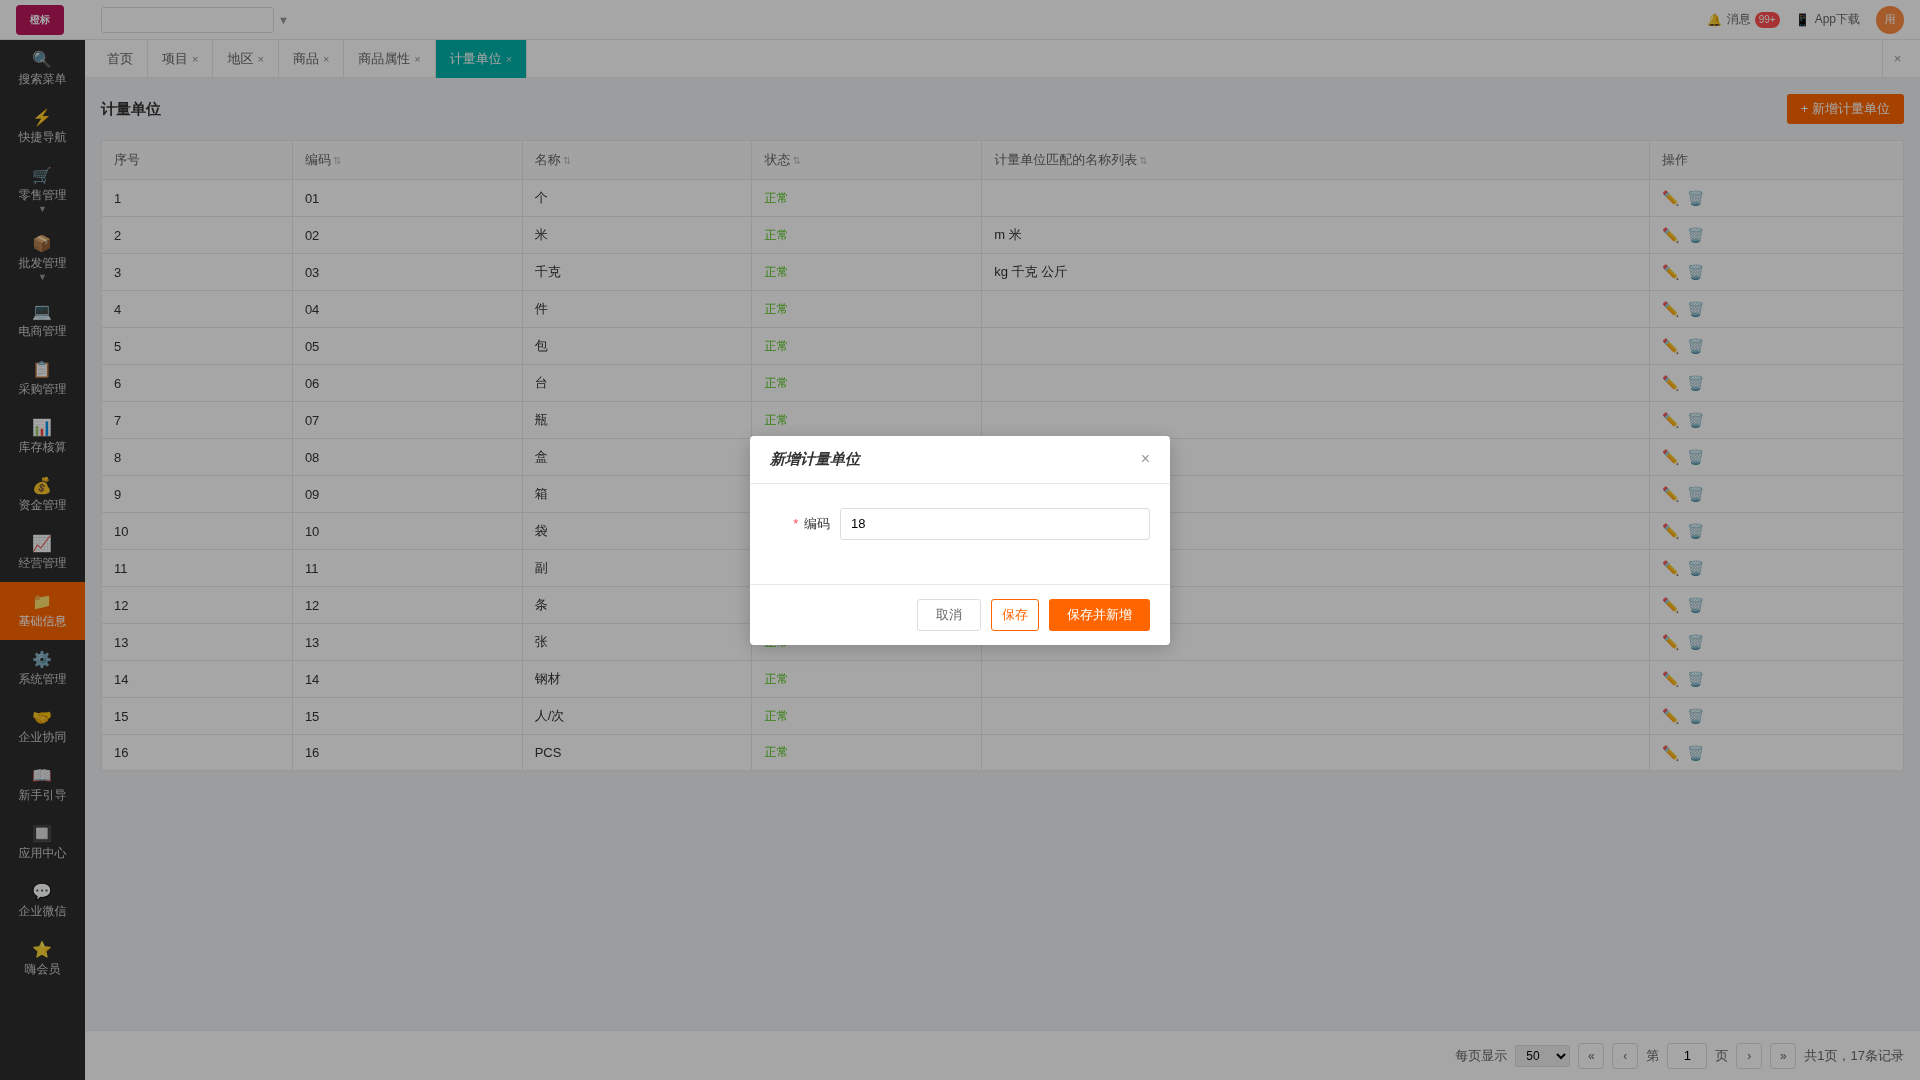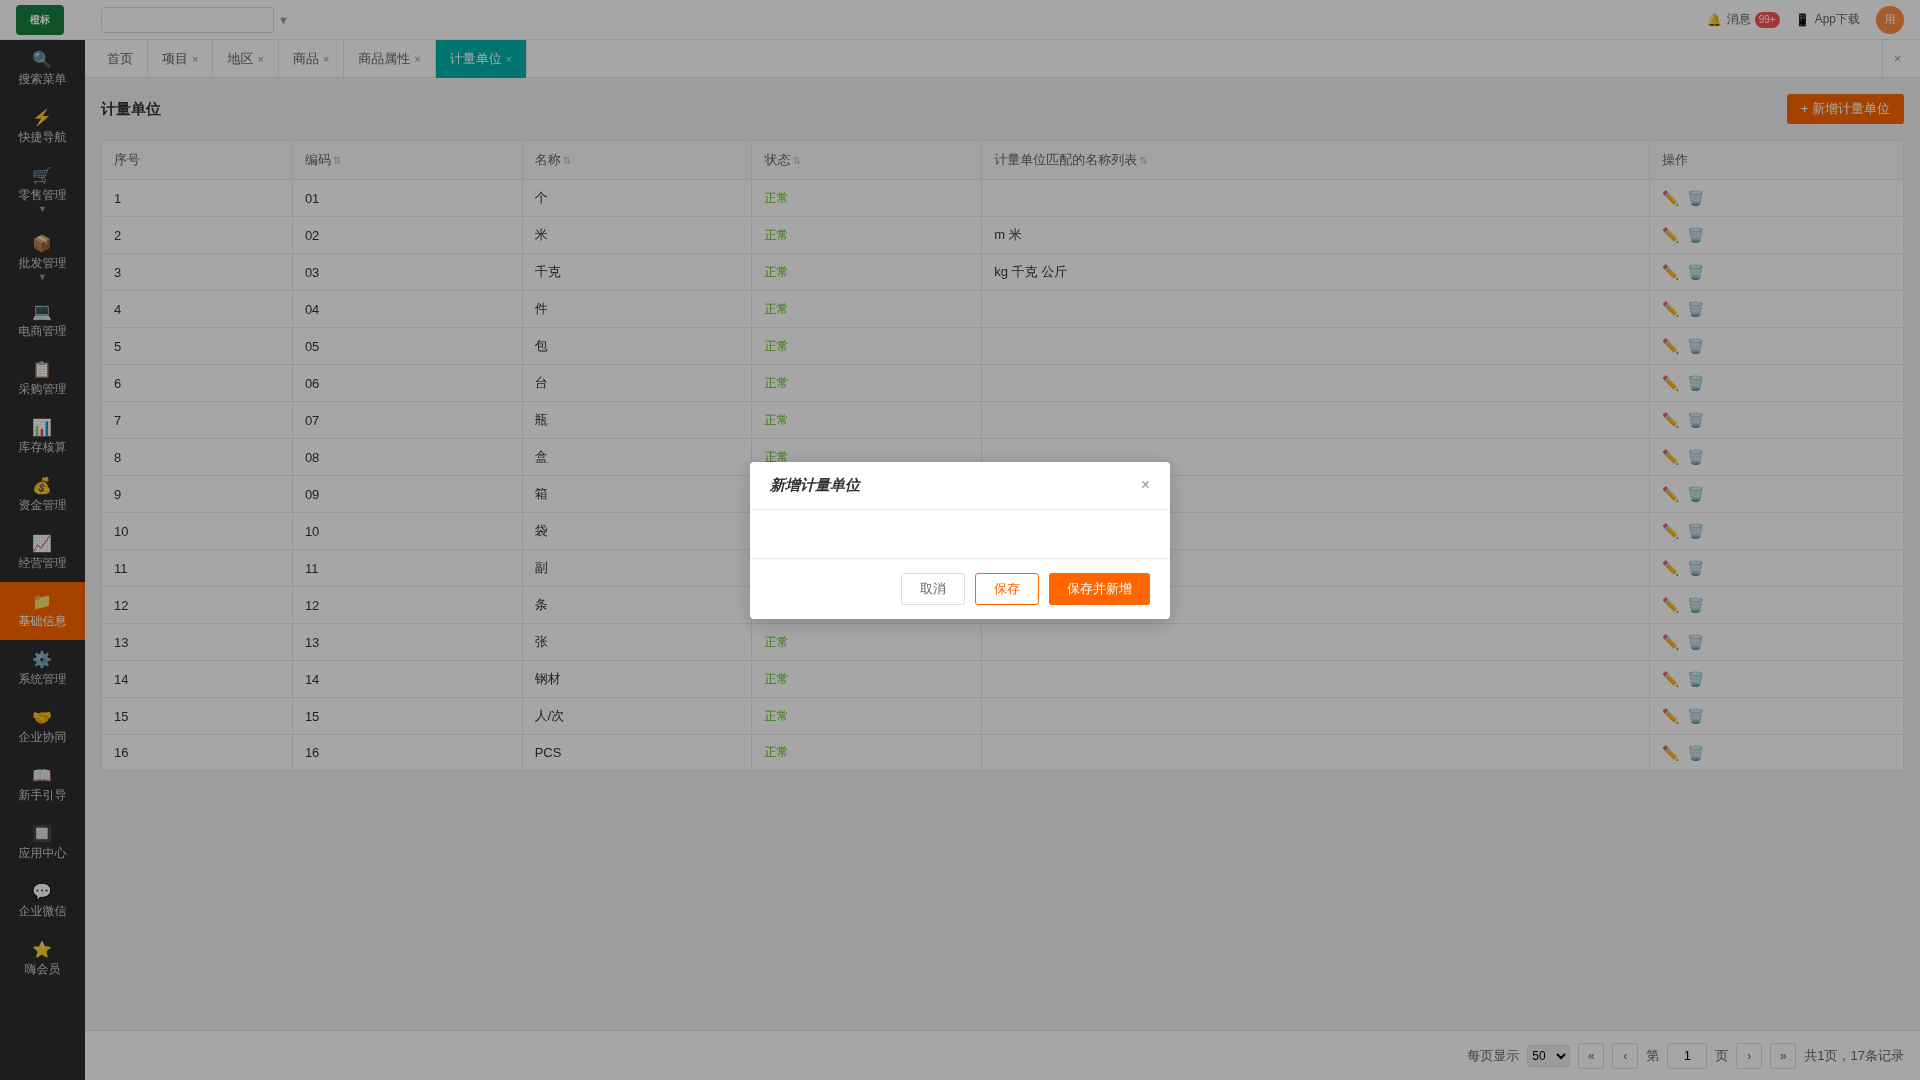--- a/index.html
+++ b/index.html
@@ -17,21 +17,21 @@
       z-index: 10;
     }
     .logo-area {
       display: flex;
       align-items: center;
       width: 85px;
     }
     .logo-box {
       width: 48px;
       height: 30px;
-      background: #15803d;
+      background: #be185d;
       border-radius: 4px;
       display: flex;
       align-items: center;
       justify-content: center;
       color: white;
       font-size: 10px;
       font-weight: bold;
     }
     .header-center {
       flex: 1;
@@ -251,21 +251,21 @@
       align-items: center;
       justify-content: flex-end;
       padding: 0 16px;
       gap: 8px;
       font-size: 13px;
       color: #666;
     }
     .pagination-select {
       border: 1px solid #ddd;
       border-radius: 3px;
-      padding: 2px 0;
+      padding: 2px 6px;
       font-size: 12px;
     }
     .pagination-btn {
       width: 26px;
       height: 26px;
       border: 1px solid #ddd;
       border-radius: 3px;
       background: white;
       cursor: pointer;
       display: flex;
@@ -362,21 +362,21 @@
       padding: 6px 18px;
       font-size: 13px;
       cursor: pointer;
       color: #666;
     }
     .btn-save {
       background: white;
       border: 1px solid #ff6600;
       color: #ff6600;
       border-radius: 3px;
-      padding: 6px 18px;
+      padding: 6px 10px;
       font-size: 13px;
       cursor: pointer;
     }
     .btn-save-new {
       background: #ff6600;
       border: none;
       color: white;
       border-radius: 3px;
       padding: 6px 18px;
       font-size: 13px;
@@ -784,20 +784,27 @@
   </div>
 </div>
 
 <div class="modal-overlay">
   <div class="modal">
     <div class="modal-header">
       <span class="modal-title">新增计量单位</span>
       <span class="modal-close">×</span>
     </div>
     <div class="modal-body">
+      <div class="form-row">
+        <div class="form-label">
+          <span class="required">*</span>
+          <span>编码</span>
+        </div>
+        <input class="form-input" type="text" value="18" style="">
+      </div>
     </div>
     <div class="modal-footer">
       <button class="btn-cancel">取消</button>
       <button class="btn-save">保存</button>
       <button class="btn-save-new">保存并新增</button>
     </div>
   </div>
 </div>
 
 </body></html>

